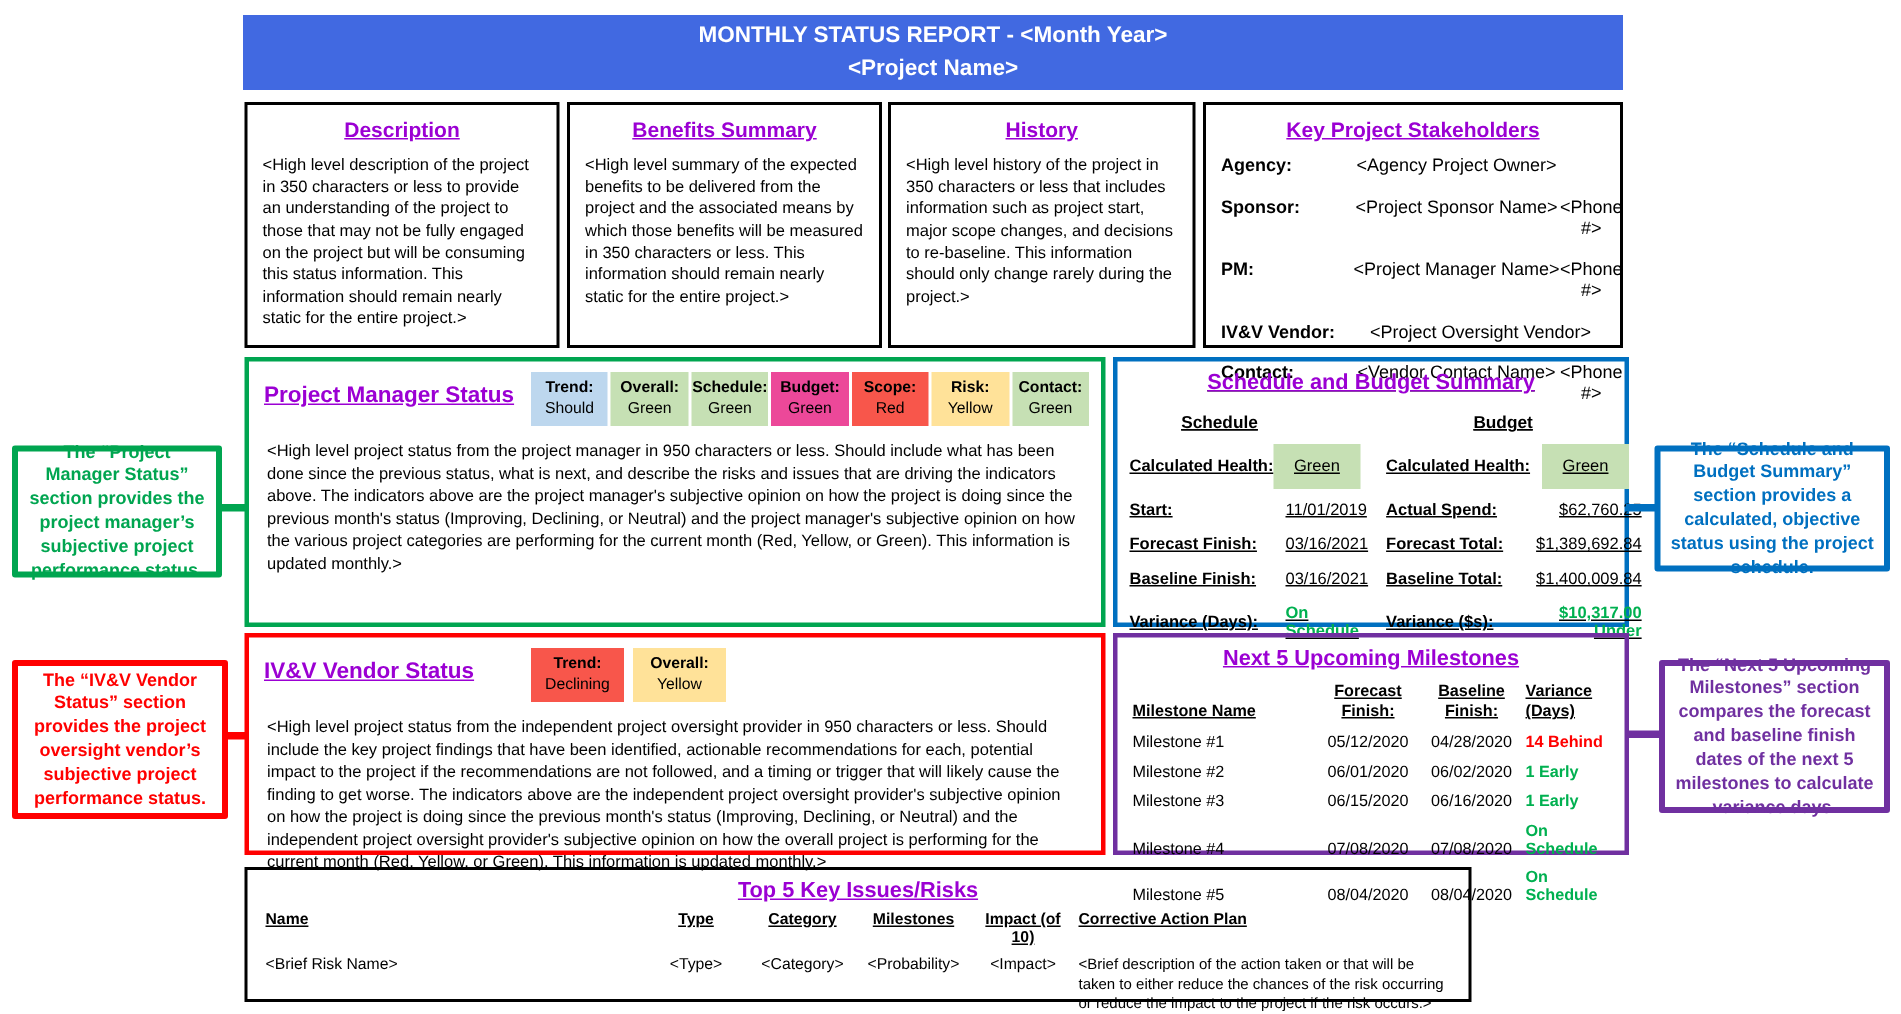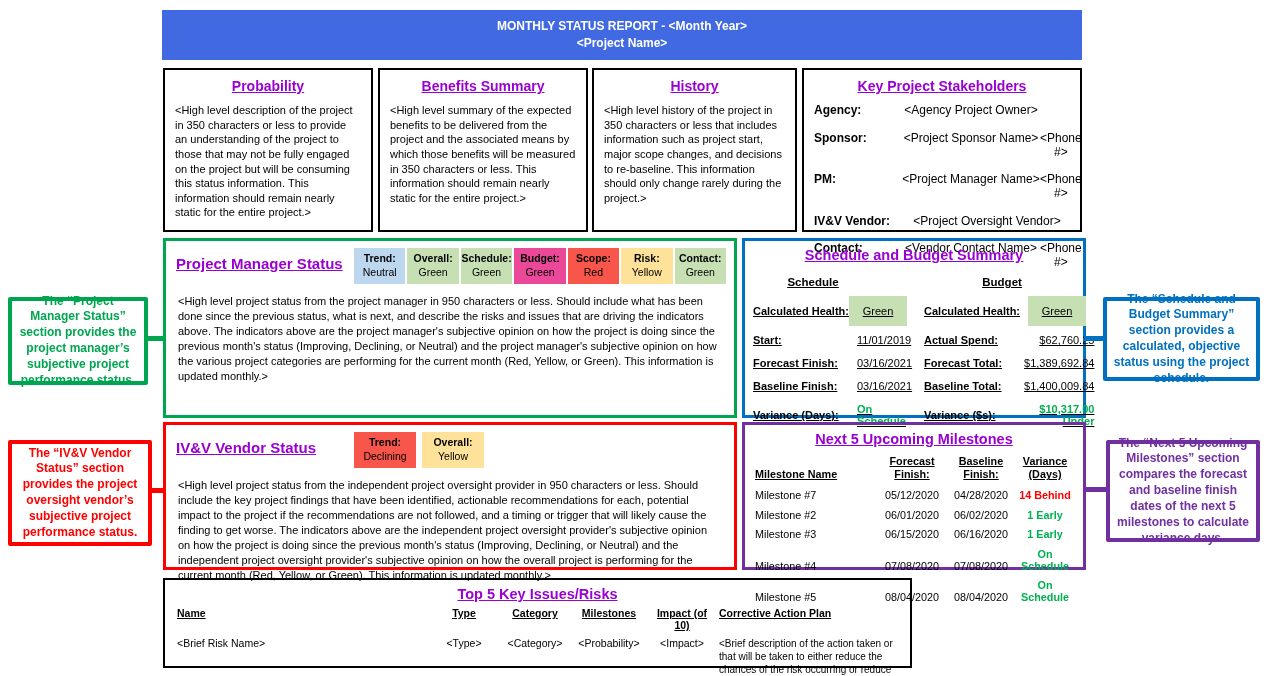--- a/index.html
+++ b/index.html
@@ -3,21 +3,21 @@
 <meta charset="utf-8">
 <style>
   html,body { margin:0; padding:0; background:#ffffff; font-family:"Liberation Sans", sans-serif; }
   .canvas { position:relative; width:1267px; height:676px; background:#fff; overflow:hidden; }
 
   .abs { position:absolute; box-sizing:border-box; }
 
   
   .hdr { left:162px; top:10px; width:920px; height:50px; background:#4169E1; color:#fff;
          display:flex; flex-direction:column; justify-content:center; align-items:center;
-         font-weight:bold; font-size:12px; line-height:1.45; }
+         font-weight:bold; font-size:15px; line-height:1.45; }
 
   
   .blackbox { border:2px solid #000; background:#fff; }
   .btitle { color:#9B00D3; font-weight:bold; text-decoration:underline; text-align:center;
             font-size:14px; margin:8px 0 9px 0; }
   .btext  { font-size:11px; line-height:1.33; color:#000; padding:0 10px; }
 
   
   .srow { display:flex; align-items:baseline; font-size:12px; margin:0 10px 13.5px 10px; }
   .slabel { font-weight:bold; width:88px; flex:none; }
@@ -52,21 +52,21 @@
   .b-col { padding-left:12px; }
   .b-v { flex:1; text-align:right; }
   .varval { font-weight:bold; }
 
   
   .msbox { border:3px solid #7030A0; }
   .ms-grid { display:grid; grid-template-columns:120px 66px 64px 1fr; padding:4px 10px 0 10px;
              font-size:10.8px; row-gap:7.5px; column-gap:4px; align-items:end; }
   .ms-grid .hd { font-weight:bold; text-decoration:underline; line-height:1.25; }
   .c-center { text-align:center; }
-  .c-right { text-align:center; }
+  .c-right { text-align:left; }
   .ms-var { font-weight:bold; }
 
   
   .riskbox { border:2px solid #000; }
   .risk-grid { display:grid; grid-template-columns:250px 66px 68px 72px 66px 1fr;
                padding:3px 12px 0 12px; font-size:10.5px; column-gap:4px; row-gap:6px; }
   .risk-grid .hd { font-weight:bold; text-decoration:underline; }
   .plan { font-size:10px; line-height:1.32; }
 
   
@@ -82,21 +82,21 @@
 <body>
 
 <div class="canvas">
 
   <div class="abs hdr">
     <div>MONTHLY STATUS REPORT - &lt;Month Year&gt;</div>
     <div>&lt;Project Name&gt;</div>
   </div>
 
   <div class="abs blackbox" style="left:163px; top:68px; width:210px; height:164px;">
-    <div class="btitle">Probability</div>
+    <div class="btitle">Description</div>
     <div class="btext">&lt;High level description of the project in 350 characters or less to provide an understanding of the project to those that may not be fully engaged on the project but will be consuming this status information. This information should remain nearly static for the entire project.&gt;</div>
   </div>
 
   <div class="abs blackbox" style="left:378px; top:68px; width:210px; height:164px;">
     <div class="btitle">Benefits Summary</div>
     <div class="btext">&lt;High level summary of the expected benefits to be delivered from the project and the associated means by which those benefits will be measured in 350 characters or less. This information should remain nearly static for the entire project.&gt;</div>
   </div>
 
   <div class="abs blackbox" style="left:592px; top:68px; width:205px; height:164px;">
     <div class="btitle">History</div>
@@ -131,21 +131,21 @@
       <span class="sphone">&lt;Phone #&gt;</span>
     </div>
   </div>
 
   <div class="abs pmbox" style="left:163px; top:238px; width:574px; height:180px;">
     <div class="sec-head">
       <div class="sec-title pm-title">Project Manager Status</div>
       <div class="chips">
         <div class="chip" style="background-color: rgb(189, 215, 238);">
           <b>Trend:</b>
-          <span>Neutral</span>
+          <span>Should</span>
         </div>
         <div class="chip" style="background-color: rgb(198, 224, 180);">
           <b>Overall:</b>
           <span>Green</span>
         </div>
         <div class="chip" style="background-color: rgb(198, 224, 180);">
           <b>Schedule:</b>
           <span>Green</span>
         </div>
         <div class="chip" style="background-color: #ec4899;">
@@ -239,21 +239,21 @@
   </div>
 
   <div class="abs msbox" style="left:742px; top:422px; width:344px; height:148px;">
     <div class="btitle sb-title" style="margin-bottom:4px;">Next 5 Upcoming Milestones</div>
     <div class="ms-grid">
       <div class="hd">Milestone Name</div>
       <div class="hd c-center">Forecast Finish:</div>
       <div class="hd c-center">Baseline Finish:</div>
       <div class="hd c-right">Variance (Days)</div>
 
-      <div>Milestone #7</div>
+      <div>Milestone #1</div>
       <div class="c-center">05/12/2020</div>
       <div class="c-center">04/28/2020</div>
       <div class="c-right ms-var" style="color: rgb(255, 0, 0);">14 Behind</div>
 
       <div>Milestone #2</div>
       <div class="c-center">06/01/2020</div>
       <div class="c-center">06/02/2020</div>
       <div class="c-right ms-var" style="color: rgb(0, 176, 80);">1 Early</div>
 
       <div>Milestone #3</div>
@@ -266,21 +266,21 @@
       <div class="c-center">07/08/2020</div>
       <div class="c-right ms-var" style="color: rgb(0, 176, 80);">On Schedule</div>
 
       <div>Milestone #5</div>
       <div class="c-center">08/04/2020</div>
       <div class="c-center">08/04/2020</div>
       <div class="c-right ms-var" style="color: rgb(0, 176, 80);">On Schedule</div>
     </div>
   </div>
 
-  <div class="abs riskbox" style="left:163px; top:578px; width:749px; height:90px;">
+  <div class="abs riskbox" style="left:163px; top:578px; width:818px; height:90px;">
     <div class="btitle sb-title" style="margin-bottom:2px;">Top 5 Key Issues/Risks</div>
     <div class="risk-grid">
       <div class="hd">Name</div>
       <div class="hd c-center">Type</div>
       <div class="hd c-center">Category</div>
       <div class="hd c-center">Milestones</div>
       <div class="hd c-center">Impact (of 10)</div>
       <div class="hd">Corrective Action Plan</div>
 
       <div>&lt;Brief Risk Name&gt;</div>

